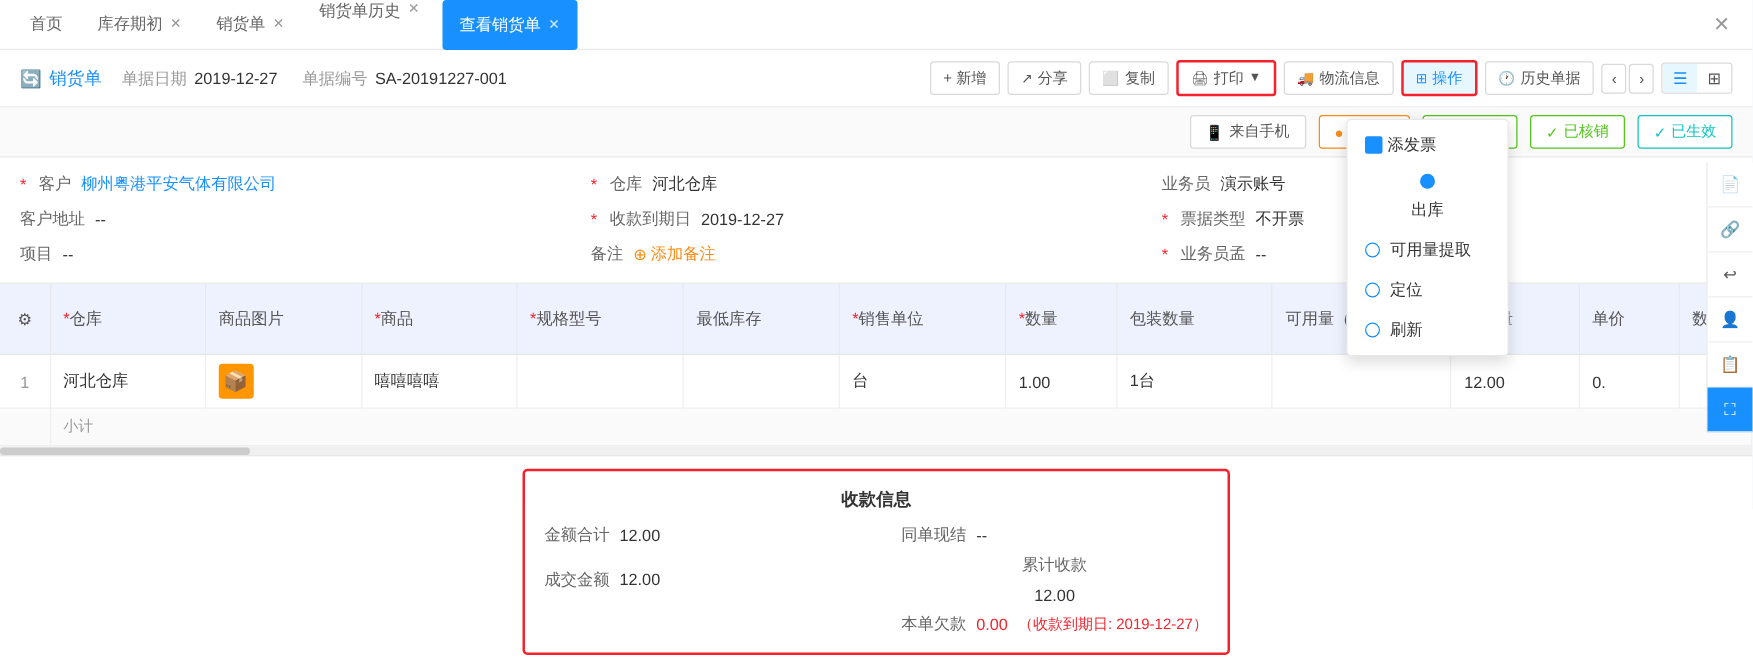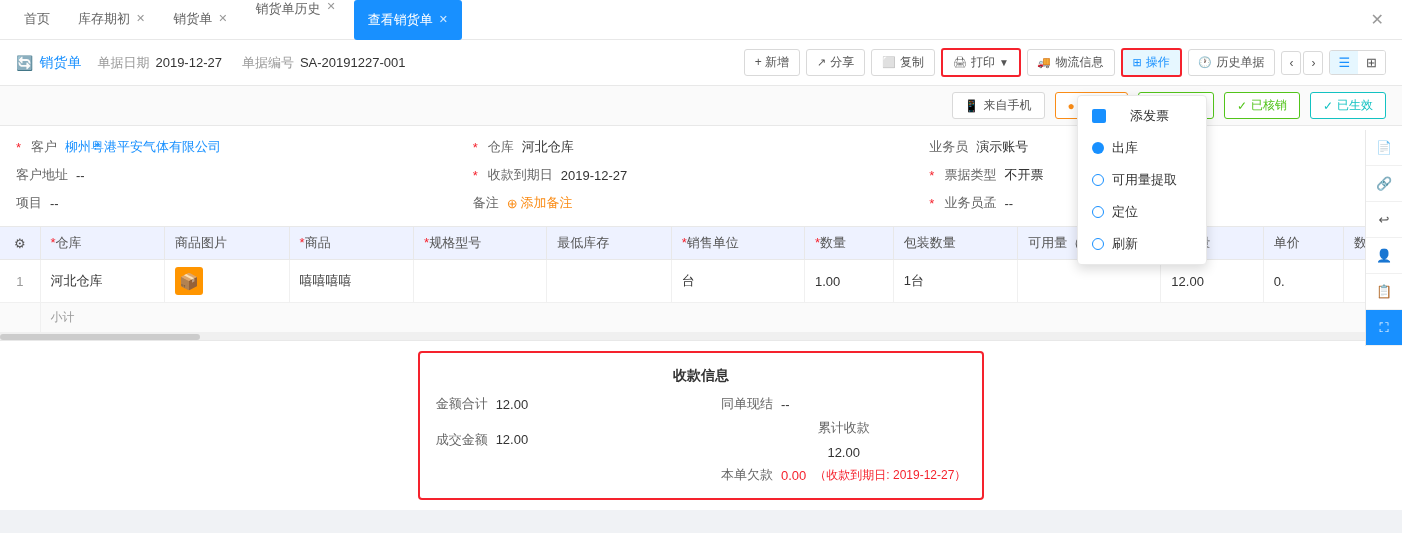--- a/index.html
+++ b/index.html
@@ -172,21 +172,21 @@
     <table style="width:100%;border-collapse:collapse;font-size:13px;">
       <thead>
         <tr style="background:#eef2ff;">
           <th style="padding:7px 10px;text-align:center;font-weight:500;color:#555;border-bottom:1px solid #e8e8e8;border-right:1px solid #e8e8e8;width:40px;">
             <span style="cursor:pointer;">⚙</span>
           </th>
           <th style="padding:7px 10px;font-weight:500;color:#555;border-bottom:1px solid #e8e8e8;border-right:1px solid #e8e8e8;"><span style="color:#f5222d;">*</span><span>仓库</span></th>
           <th style="padding:7px 10px;font-weight:500;color:#555;border-bottom:1px solid #e8e8e8;border-right:1px solid #e8e8e8;">商品图片</th>
           <th style="padding:7px 10px;font-weight:500;color:#555;border-bottom:1px solid #e8e8e8;border-right:1px solid #e8e8e8;"><span style="color:#f5222d;">*</span><span>商品</span></th>
           <th style="padding:7px 10px;font-weight:500;color:#555;border-bottom:1px solid #e8e8e8;border-right:1px solid #e8e8e8;"><span style="color:#f5222d;">*</span><span>规格型号</span></th>
-          <th style="padding:7px 10px;font-weight:500;color:#555;border-bottom:1px solid #e8e8e8;border-right:1px solid #e8e8e8;">最低库存</th>
+          <th style="padding:19px 10px;font-weight:500;color:#555;border-bottom:1px solid #e8e8e8;border-right:1px solid #e8e8e8;">最低库存</th>
           <th style="padding:7px 10px;font-weight:500;color:#555;border-bottom:1px solid #e8e8e8;border-right:1px solid #e8e8e8;"><span style="color:#f5222d;">*</span><span>销售单位</span></th>
           <th style="padding:7px 10px;font-weight:500;color:#555;border-bottom:1px solid #e8e8e8;border-right:1px solid #e8e8e8;"><span style="color:#f5222d;">*</span><span>数量</span></th>
           <th style="padding:7px 10px;font-weight:500;color:#555;border-bottom:1px solid #e8e8e8;border-right:1px solid #e8e8e8;">包装数量</th>
           <th style="padding:7px 10px;font-weight:500;color:#555;border-bottom:1px solid #e8e8e8;border-right:1px solid #e8e8e8;">可用量（...</th>
           <th style="padding:7px 10px;font-weight:500;color:#555;border-bottom:1px solid #e8e8e8;border-right:1px solid #e8e8e8;">现存量</th>
           <th style="padding:7px 10px;font-weight:500;color:#555;border-bottom:1px solid #e8e8e8;border-right:1px solid #e8e8e8;">单价</th>
           <th style="padding:7px 10px;font-weight:500;color:#555;border-bottom:1px solid #e8e8e8;">数</th>
         </tr>
       </thead>
       <tbody>
@@ -248,25 +248,25 @@
           <span style="color:#f5222d;font-size:12px;">（收款到期日: 2019-12-27）</span>
         </div>
       </div>
     </div>
   </div>
 
 </div>
 
 <div style="position:fixed;top:95px;right:195px;z-index:200;">
   <div style="background:#fff;border:1px solid #e8e8e8;border-radius:4px;box-shadow:0 4px 12px rgba(0,0,0,0.15);min-width:130px;padding:4px 0;">
-    <div style="display:flex;align-items:center;gap:24px;padding:7px 14px;cursor:pointer;font-size:13px;color:#333;">
+    <div style="display:flex;align-items:center;gap:4px;padding:7px 14px;cursor:pointer;font-size:13px;color:#333;">
       <span style="width:14px;height:14px;background:#1890ff;border-radius:2px;display:inline-block;"></span>
       <span>添发票</span>
     </div>
-    <div style="display:flex;align-items:center;gap:8px;padding:7px 14px;cursor:pointer;font-size:13px;color:#333;">
+    <div style="display:flex;align-items:center;gap:8px;padding:7px 14px;cursor:pointer;font-size:13px;color:#333;flex-direction:column;">
       <span style="width:12px;height:12px;border-radius:50%;background:#1890ff;display:inline-block;"></span>
       <span>出库</span>
     </div>
     <div style="display:flex;align-items:center;gap:8px;padding:7px 14px;cursor:pointer;font-size:13px;color:#333;">
       <span style="width:12px;height:12px;border-radius:50%;border:1.5px solid #1890ff;display:inline-block;"></span>
       <span>可用量提取</span>
     </div>
     <div style="display:flex;align-items:center;gap:8px;padding:7px 14px;cursor:pointer;font-size:13px;color:#333;">
       <span style="width:12px;height:12px;border-radius:50%;border:1.5px solid #1890ff;display:inline-block;"></span>
       <span>定位</span>

